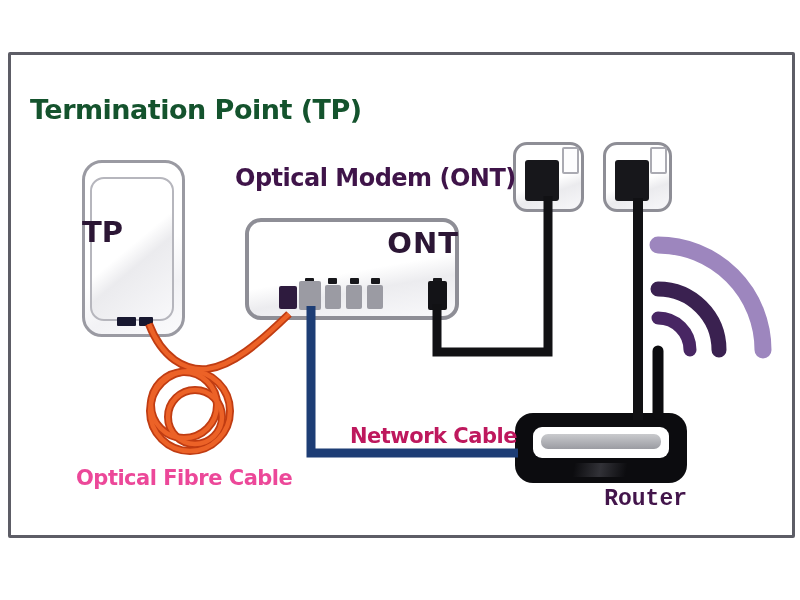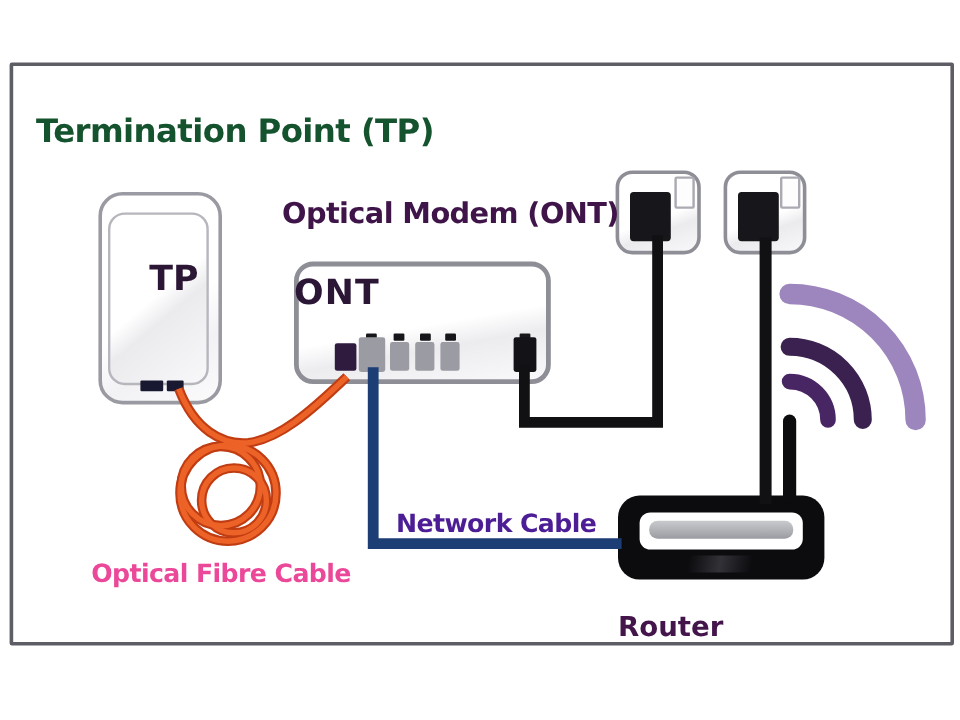--- a/index.html
+++ b/index.html
@@ -8,46 +8,46 @@
     font-family:"DejaVu Sans","Liberation Sans",sans-serif;
   }
   .frame{
     position:absolute;left:8px;top:52px;width:781px;height:480px;
     border:3px solid #5d5d66;border-radius:2px;background:#ffffff;
   }
   .lbl{position:absolute;font-weight:bold;white-space:nowrap;}
   .title{left:30px;top:94px;font-size:27px;letter-spacing:-0.5px;color:#14532d;}
   .ont-caption{left:235px;top:164px;font-size:24px;letter-spacing:-0.5px;color:#3f1449;}
   .fibre-lbl{left:76px;top:466px;font-size:21px;letter-spacing:-0.5px;color:#ec4899;}
-  .net-lbl{left:330px;top:424px;font-size:21px;letter-spacing:-0.5px;color:#4c1d95;}
-  .router-lbl{left:515px;top:510px;width:172px;text-align:left;font-size:23px;color:#43154b;}
+  .net-lbl{left:350px;top:424px;font-size:21px;letter-spacing:-0.5px;color:#be185d;}
+  .router-lbl{left:515px;top:486px;width:172px;text-align:right;font-size:23px;color:#43154b;font-family:Liberation Mono, monospace;}
 
   
   .tp-outer{
     position:absolute;left:82px;top:160px;width:97px;height:171px;
     border:3px solid #9a9aa2;border-radius:20px;
     background:linear-gradient(150deg,#ffffff 55%,#f2f2f5 75%,#fbfbfc 100%);
   }
   .tp-inner{
     position:absolute;left:90px;top:177px;width:80px;height:140px;
     border:2.5px solid #b6b6bd;border-radius:14px;
     background:linear-gradient(140deg,#ffffff 48%,#ebebee 60%,#f8f8fa 100%);
   }
-  .tp-text{left:82px;top:215px;width:126px;text-align:center;font-size:29px;color:#2c1635;}
+  .tp-text{left:82px;top:215px;width:126px;text-align:left;font-size:29px;color:#2c1635;}
   .tp-port{position:absolute;background:#181830;border-radius:1px;}
   .tp-port.a{left:117px;top:317px;width:19px;height:9px;}
   .tp-port.b{left:139px;top:317px;width:14px;height:9px;}
 
   
   .ont-box{
     position:absolute;left:245px;top:218px;width:206px;height:94px;
     border:4px solid #8e8e96;border-radius:16px;
     background:linear-gradient(170deg,#ffffff 52%,#ececef 68%,#f9f9fb 100%);
   }
-  .ont-text{left:245px;top:226px;width:214px;text-align:left;font-size:29px;letter-spacing:1px;color:#2c1635;}
+  .ont-text{left:245px;top:226px;width:214px;text-align:right;font-size:29px;letter-spacing:1px;color:#2c1635;}
   .tick{position:absolute;width:9px;height:6px;background:#17171b;border-radius:1px;top:278px;}
   .port{position:absolute;border-radius:2px;}
   .p1{left:279px;top:286px;width:18px;height:23px;background:#2e1b3e;}
   .p2{left:299px;top:281px;width:22px;height:29px;background:#9b9ba3;}
   .p3{left:325px;top:285px;width:16px;height:24px;background:#9b9ba3;}
   .p4{left:346px;top:285px;width:16px;height:24px;background:#9b9ba3;}
   .p5{left:367px;top:285px;width:16px;height:24px;background:#9b9ba3;}
   .p6{left:428px;top:281px;width:19px;height:29px;background:#131317;}
 
   

